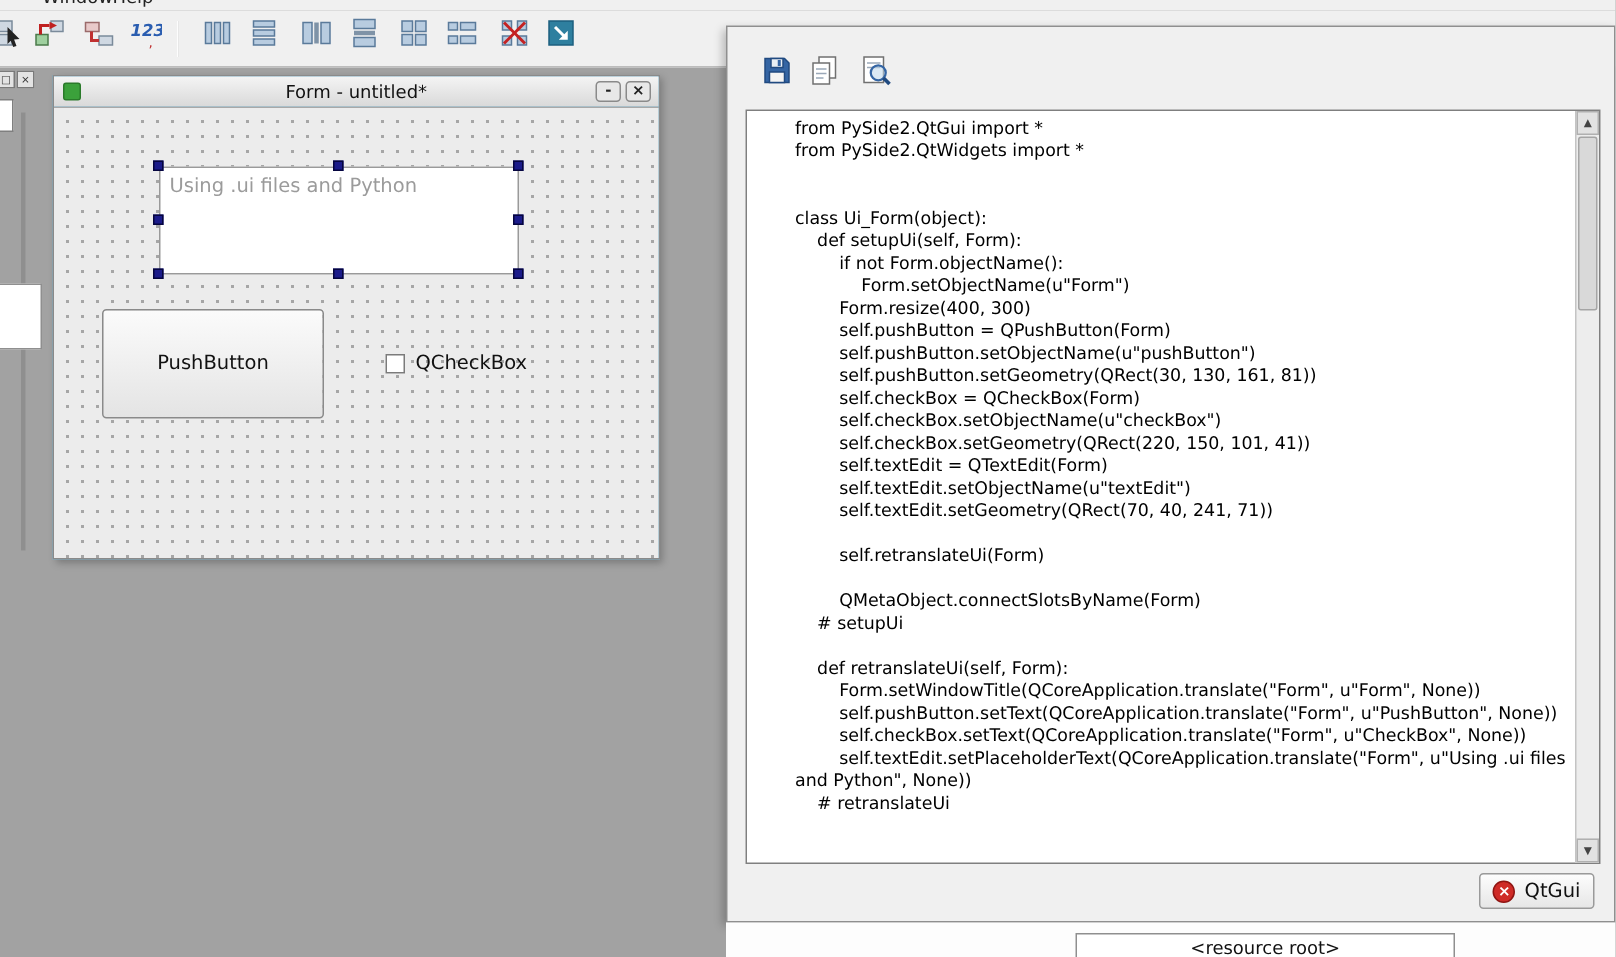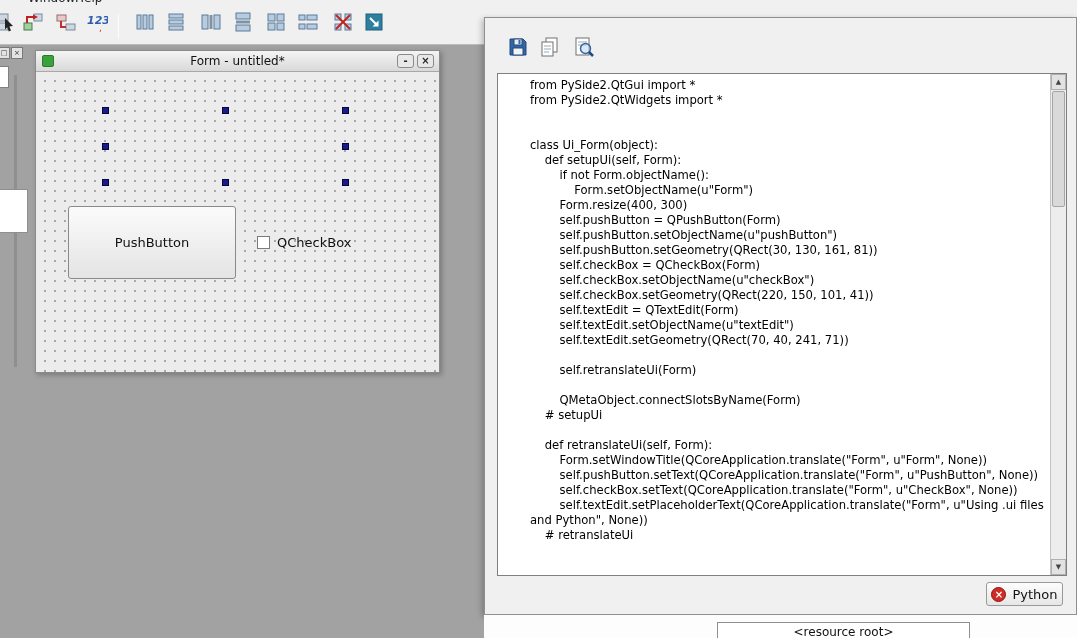--- a/index.html
+++ b/index.html
@@ -42,21 +42,21 @@
 
   .form-canvas { position:absolute; left:0; top:21px; right:0; bottom:0;
                  background-color:#ececec;
                  background-image:radial-gradient(circle, #a6a6a6 1px, transparent 1.3px);
                  background-size:10px 10px; background-position:4px 4px; }
 
   .textedit { position:absolute; left:70px; top:39px; width:240px; height:72px; background:#fff; border:1px solid #9a9a9a; }
   .textedit .placeholder { margin:5px 0 0 6px; color:#9b9b9b; font-size:13px; }
   .hdl { position:absolute; width:7px; height:7px; background:#1b1b8a; border:1px solid #05053f; }
 
-  .pushbutton { position:absolute; left:32px; top:134px; width:168px; height:73px;
+  .pushbutton { position:absolute; left:32px; top:134px; width:148px; height:73px;
                 background:linear-gradient(#fbfbfb,#e4e4e4); border:1px solid #8a8a8a; border-radius:3px;
                 display:flex; align-items:center; justify-content:center; font-size:13px; color:#111; }
   .checkbox-widget { position:absolute; left:221px; top:163px; display:flex; align-items:center; gap:7px; }
   .cb-box { width:13px; height:13px; background:#fff; border:1px solid #7b7b7b; }
   .cb-label { font-size:13px; color:#111; }
 
   
   .code-dialog { position:absolute; left:484px; top:17px; width:593px; height:598px;
                  background:#f0f0f0; border:1px solid #8f8f8f; box-shadow:-2px 2px 6px rgba(0,0,0,0.25); }
   .dbtn { position:absolute; top:16px; width:28px; height:28px; display:flex; align-items:center; justify-content:center; }
@@ -216,20 +216,23 @@
 <div class="frag-list"></div>
 
 <div class="form-window">
   <div class="form-titlebar">
     <span class="form-icon"></span>
     <span class="form-title">Form - untitled*</span>
     <span class="tb-btn min">-</span>
     <span class="tb-btn close">×</span>
   </div>
   <div class="form-canvas">
+    <div class="textedit">
+      <div class="placeholder">Using .ui files and Python</div>
+    </div>
 
     <div class="hdl" style="left:66px;  top:35px"></div>
     <div class="hdl" style="left:186px; top:35px"></div>
     <div class="hdl" style="left:306px; top:35px"></div>
     <div class="hdl" style="left:66px;  top:71px"></div>
     <div class="hdl" style="left:306px; top:71px"></div>
     <div class="hdl" style="left:66px;  top:107px"></div>
     <div class="hdl" style="left:186px; top:107px"></div>
     <div class="hdl" style="left:306px; top:107px"></div>
 
@@ -280,19 +283,19 @@
     <div class="code-text"><div class="code-line">from PySide2.QtGui import *</div><div class="code-line">from PySide2.QtWidgets import *</div><div class="code-line"> </div><div class="code-line"> </div><div class="code-line">class Ui_Form(object):</div><div class="code-line">    def setupUi(self, Form):</div><div class="code-line">        if not Form.objectName():</div><div class="code-line">            Form.setObjectName(u"Form")</div><div class="code-line">        Form.resize(400, 300)</div><div class="code-line">        self.pushButton = QPushButton(Form)</div><div class="code-line">        self.pushButton.setObjectName(u"pushButton")</div><div class="code-line">        self.pushButton.setGeometry(QRect(30, 130, 161, 81))</div><div class="code-line">        self.checkBox = QCheckBox(Form)</div><div class="code-line">        self.checkBox.setObjectName(u"checkBox")</div><div class="code-line">        self.checkBox.setGeometry(QRect(220, 150, 101, 41))</div><div class="code-line">        self.textEdit = QTextEdit(Form)</div><div class="code-line">        self.textEdit.setObjectName(u"textEdit")</div><div class="code-line">        self.textEdit.setGeometry(QRect(70, 40, 241, 71))</div><div class="code-line"> </div><div class="code-line">        self.retranslateUi(Form)</div><div class="code-line"> </div><div class="code-line">        QMetaObject.connectSlotsByName(Form)</div><div class="code-line">    # setupUi</div><div class="code-line"> </div><div class="code-line">    def retranslateUi(self, Form):</div><div class="code-line">        Form.setWindowTitle(QCoreApplication.translate("Form", u"Form", None))</div><div class="code-line">        self.pushButton.setText(QCoreApplication.translate("Form", u"PushButton", None))</div><div class="code-line">        self.checkBox.setText(QCoreApplication.translate("Form", u"CheckBox", None))</div><div class="code-line">        self.textEdit.setPlaceholderText(QCoreApplication.translate("Form", u"Using .ui files</div><div class="code-line">and Python", None))</div><div class="code-line">    # retranslateUi</div></div>
     <div class="vscroll">
       <div class="sb-btn up">▲</div>
       <div class="sb-thumb"></div>
       <div class="sb-btn down">▼</div>
     </div>
   </div>
 
   <div class="close-btn">
     <span class="close-ico">×</span>
-    <span>Python</span>
+    <span>QtGui</span>
   </div>
 </div>
 
 <div class="bottom-strip">
   <div class="resource-root">&lt;resource root&gt;</div>
 </div>
 
 </body></html>

